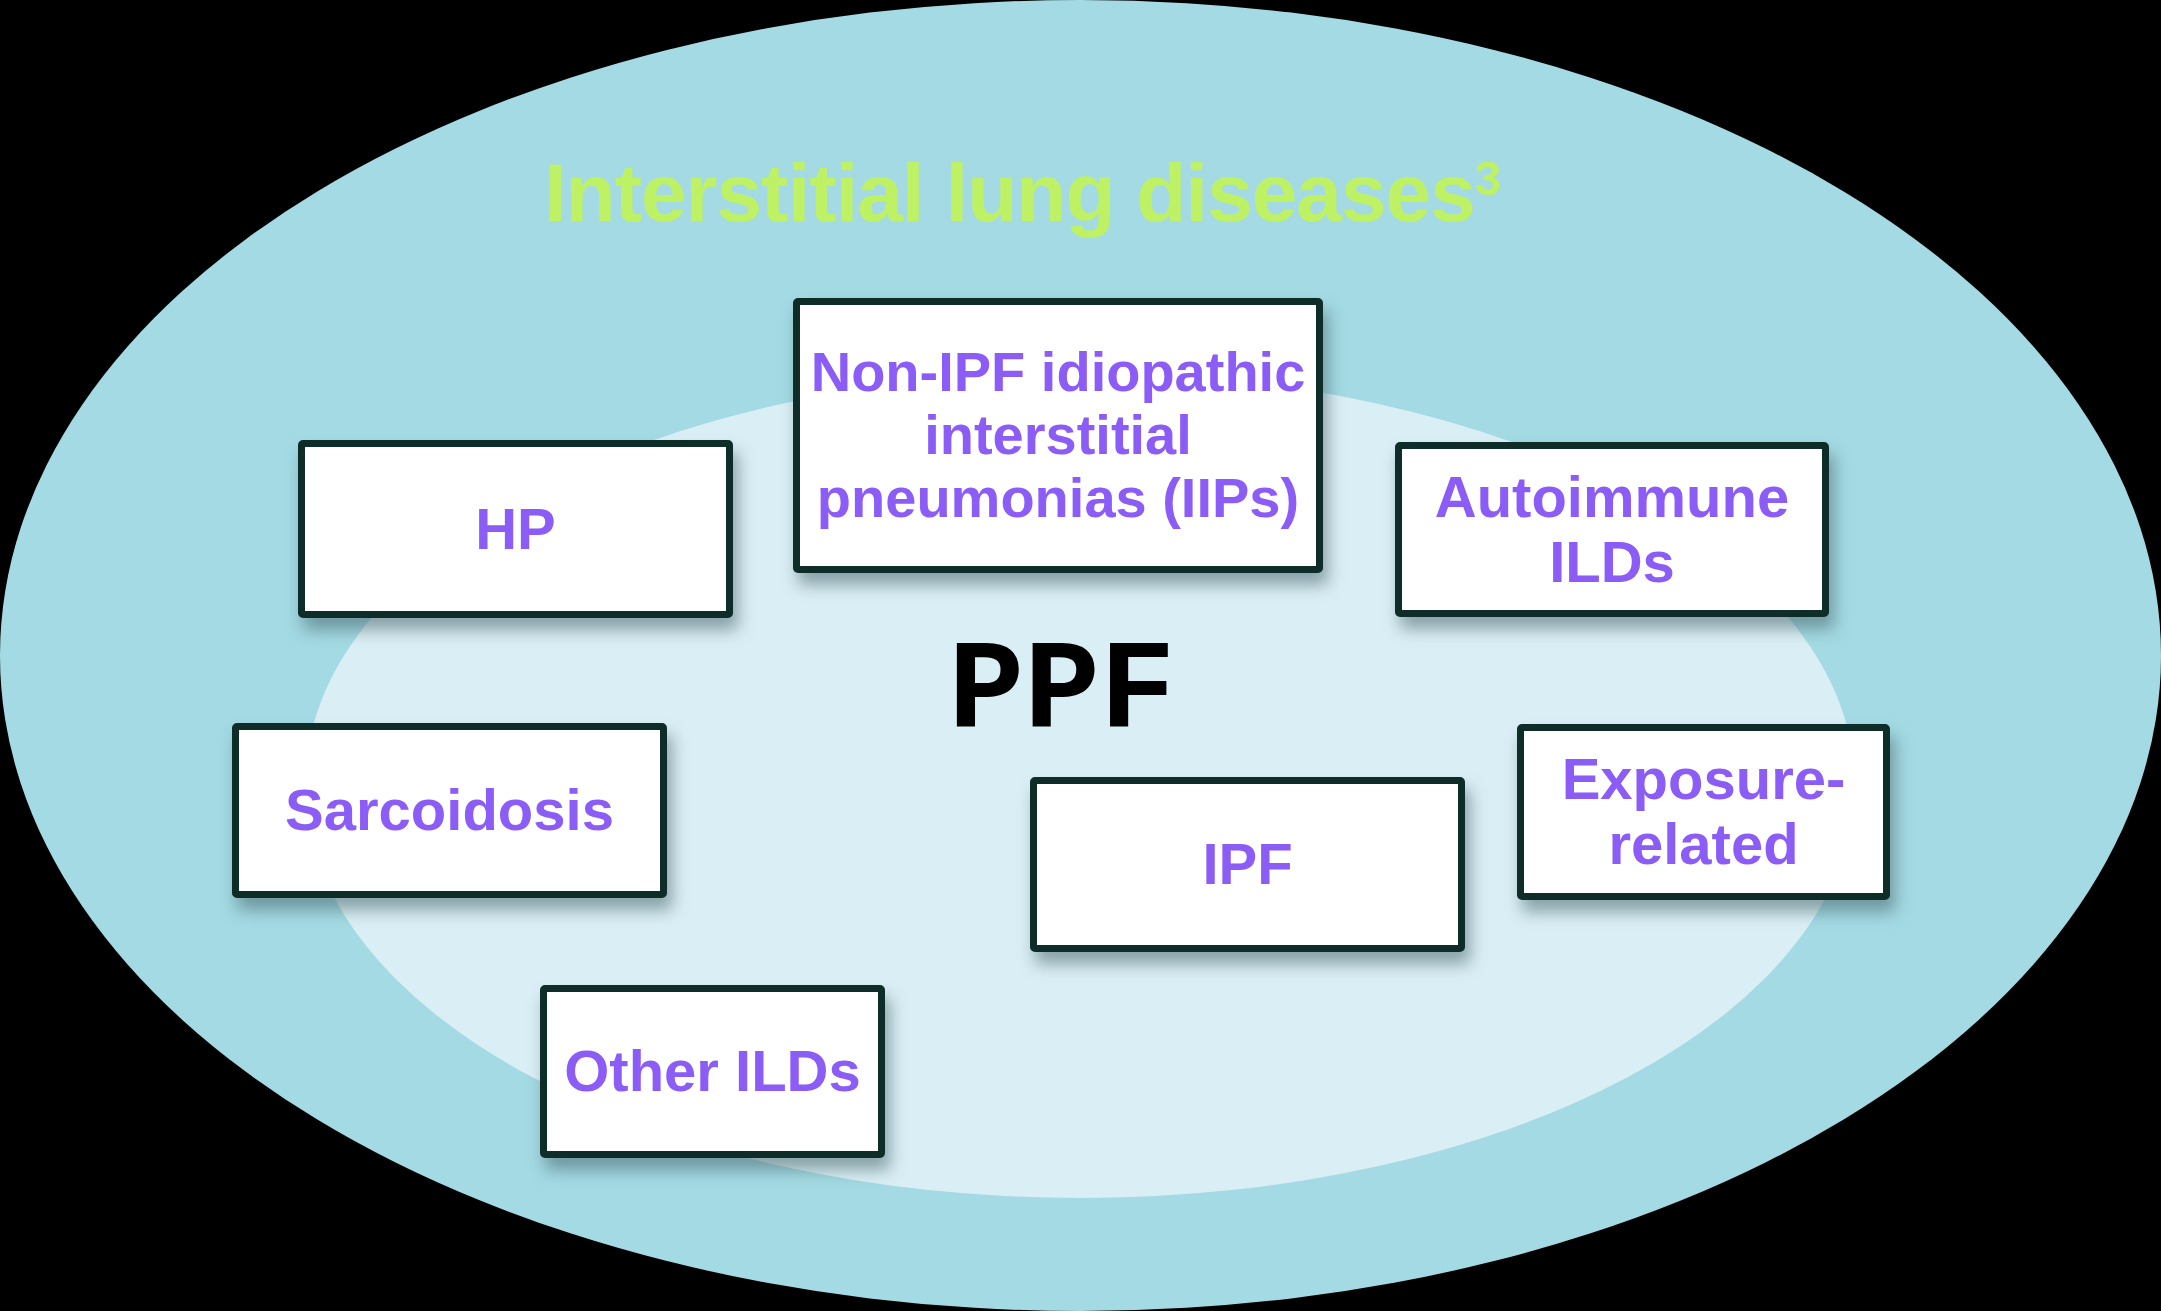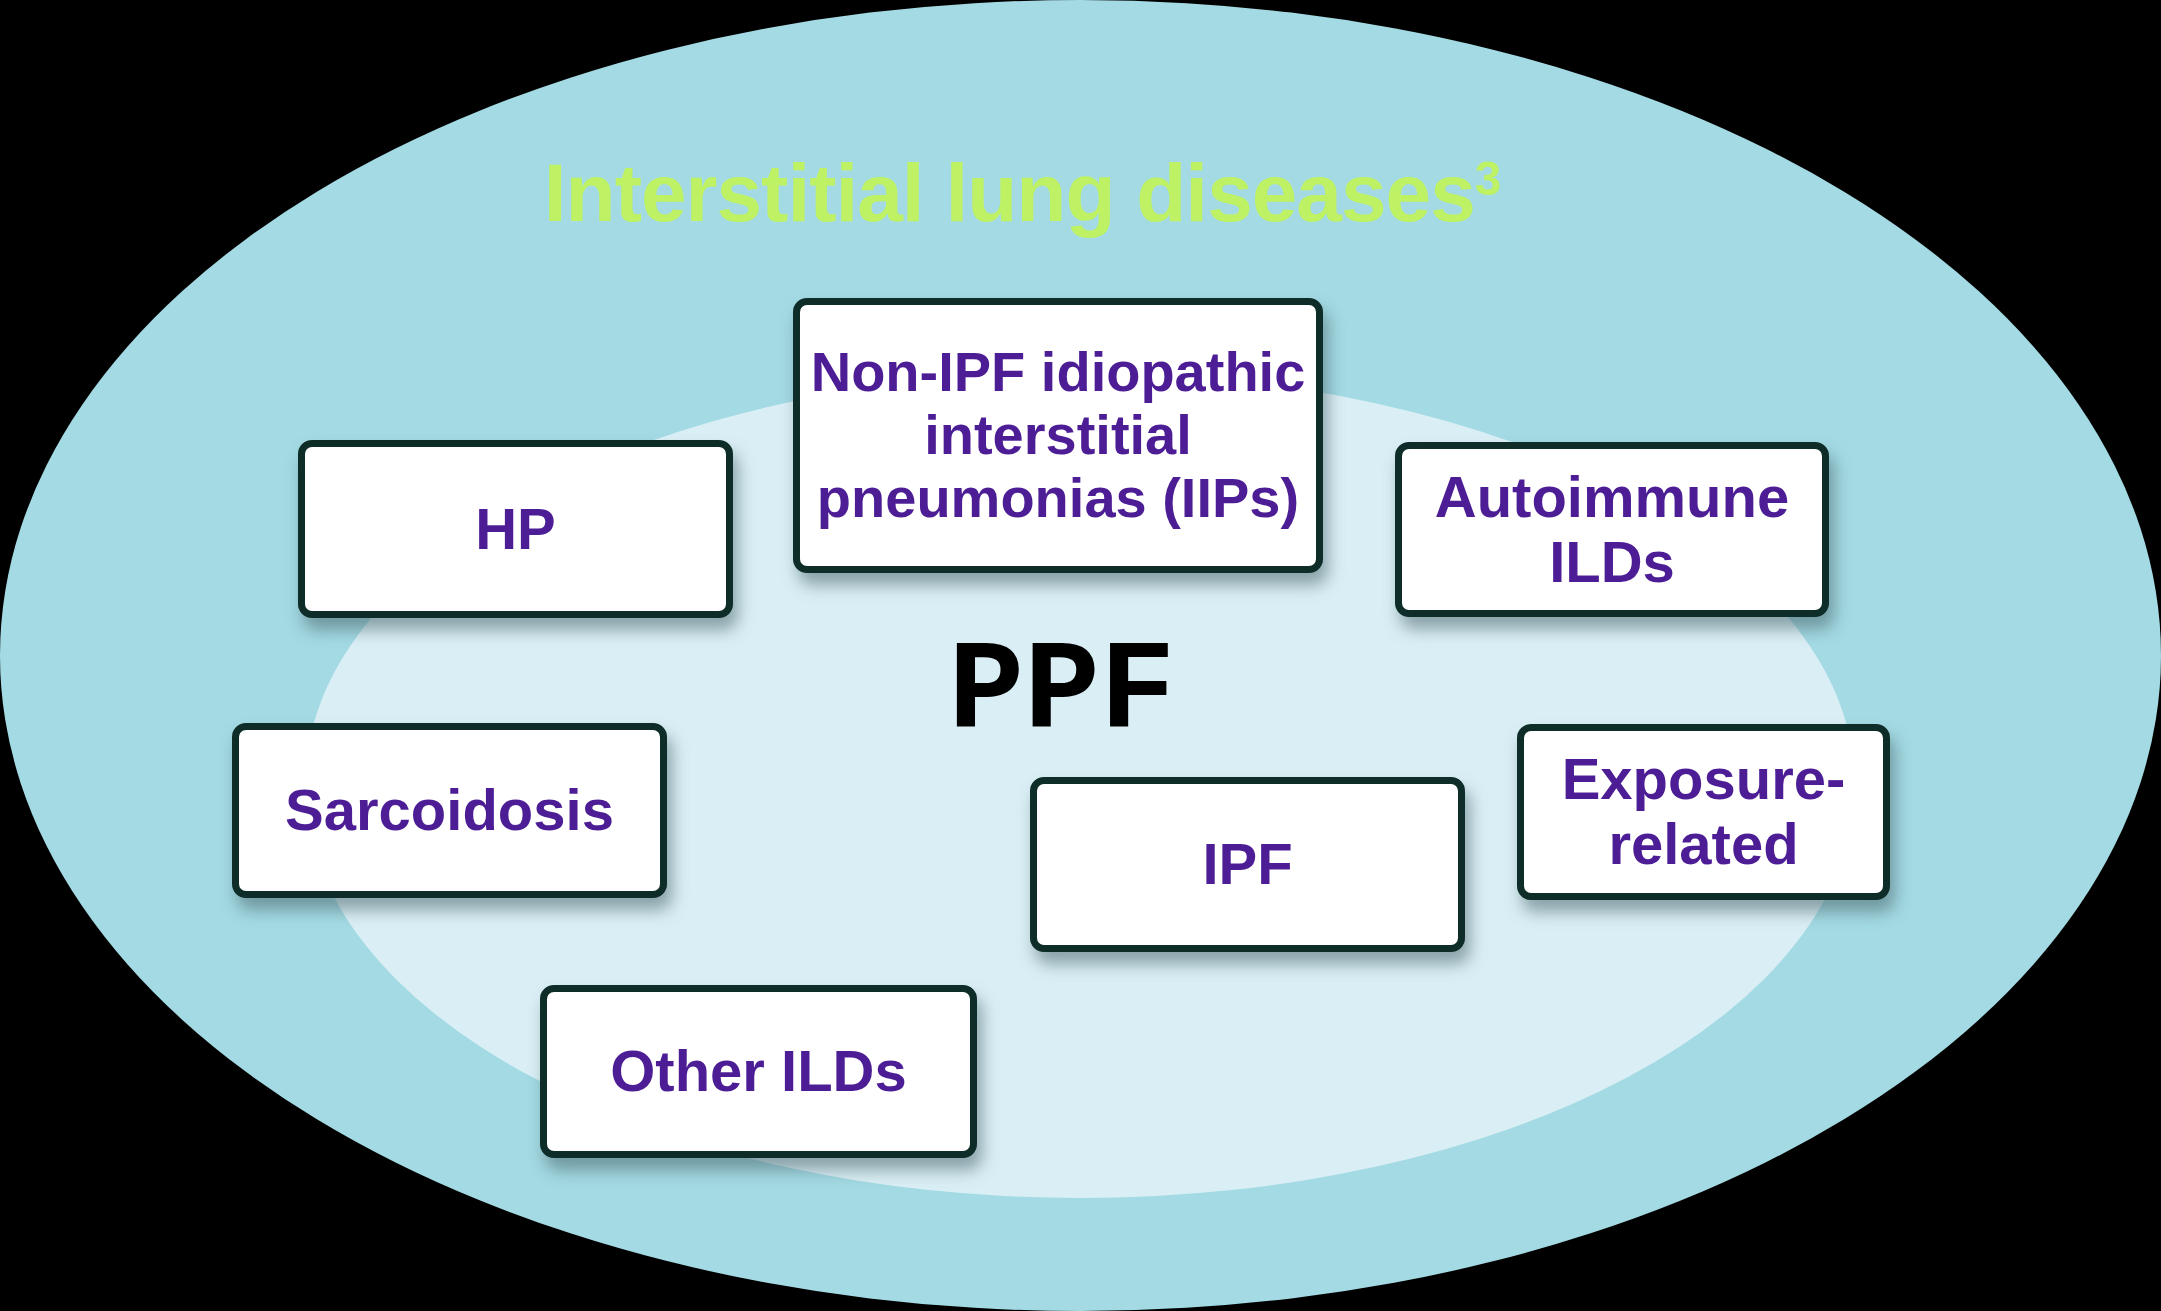--- a/index.html
+++ b/index.html
@@ -65,38 +65,38 @@
     font-family: Liberation Mono, monospace;
   }
   .box {
     position: absolute;
     box-sizing: border-box;
     display: flex;
     align-items: center;
     justify-content: center;
     background: #FFFFFF;
     border: 7px solid #0F2D28;
-    border-radius: 14px;
+    border-radius: 5px;
     box-shadow: 5px 12px 16px rgba(71, 98, 105, 0.55);
-    color: #4c1d95;
+    color: #8b5cf6;
     font-weight: bold;
     font-size: 58px;
     line-height: 1.12;
     text-align: center;
   }
   .box .label {
     white-space: pre-line;
   }
   .box-iips        { left: 793px;  top: 298px; width: 530px; height: 275px; font-size: 56px; }
   .box-hp          { left: 298px;  top: 440px; width: 435px; height: 178px; }
   .box-autoimmune  { left: 1363px; top: 442px; width: 434px; height: 175px; margin-left: 32px; }
   .box-sarcoidosis { left: 232px;  top: 723px; width: 435px; height: 175px; }
   .box-ipf         { left: 1030px; top: 777px; width: 435px; height: 175px; }
   .box-exposure    { left: 1517px; top: 724px; width: 373px; height: 176px; }
-  .box-other       { left: 540px;  top: 985px; width: 437px; height: 173px; }
+  .box-other       { left: 540px;  top: 985px; width: 345px; height: 173px; }
 </style>
 </head>
 <body>
 
 <div class="canvas">
 
   <div class="outer-ellipse"></div>
   <div class="inner-ellipse"></div>
 
   <div class="title"><span>Interstitial lung diseases</span><sup>3</sup></div>

